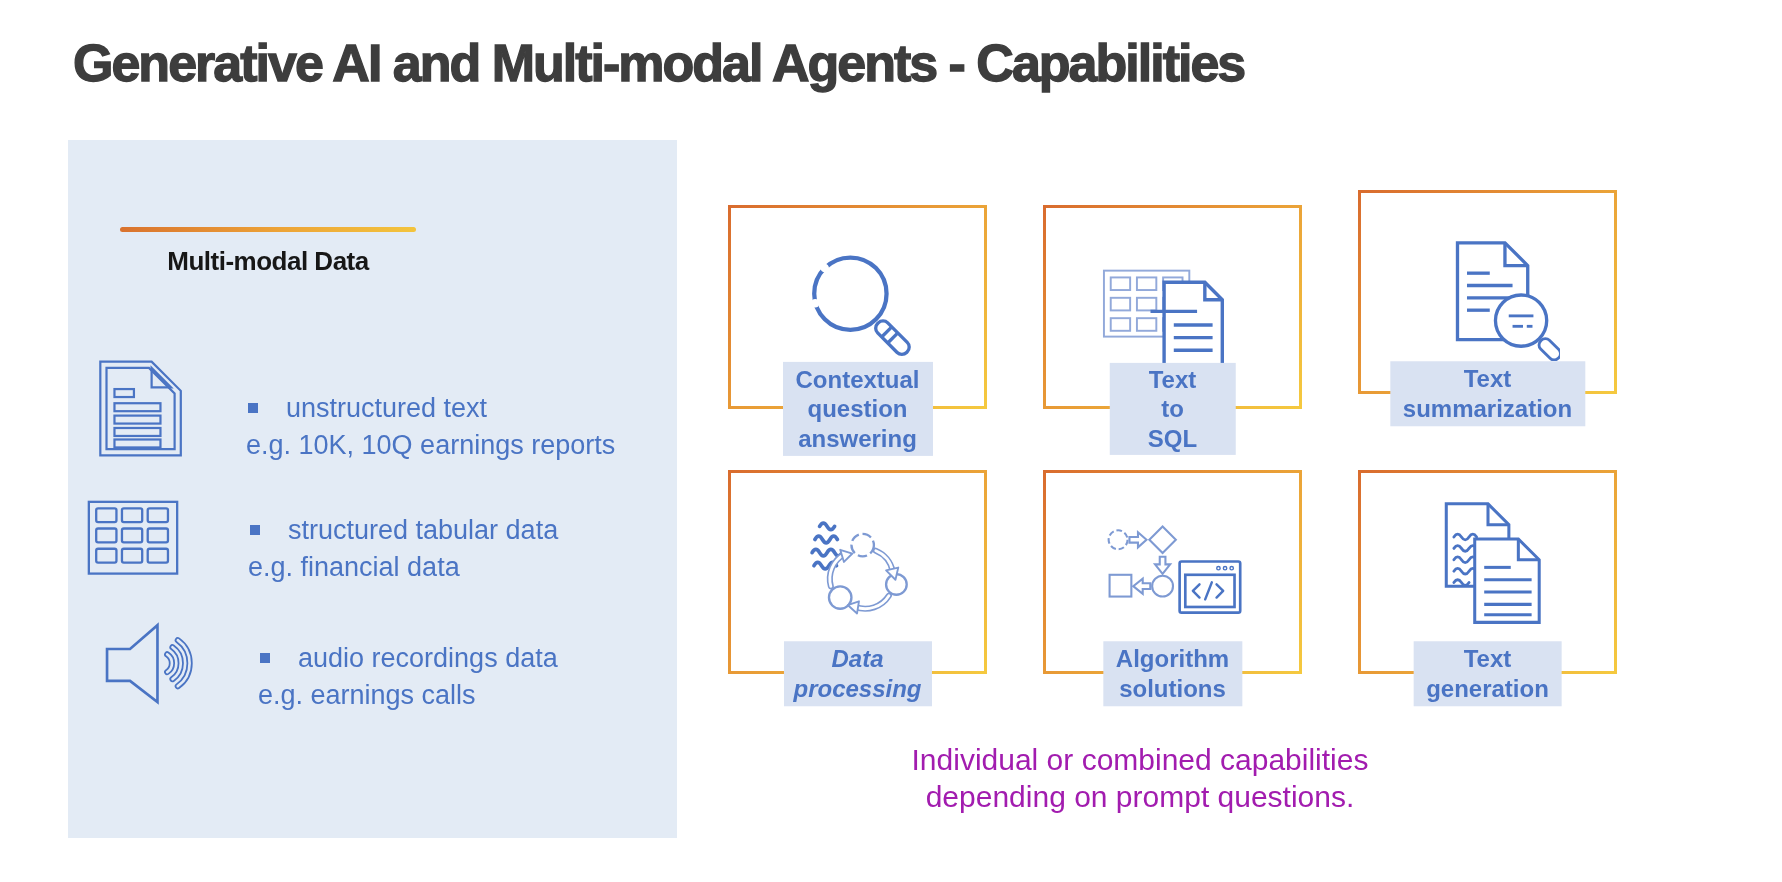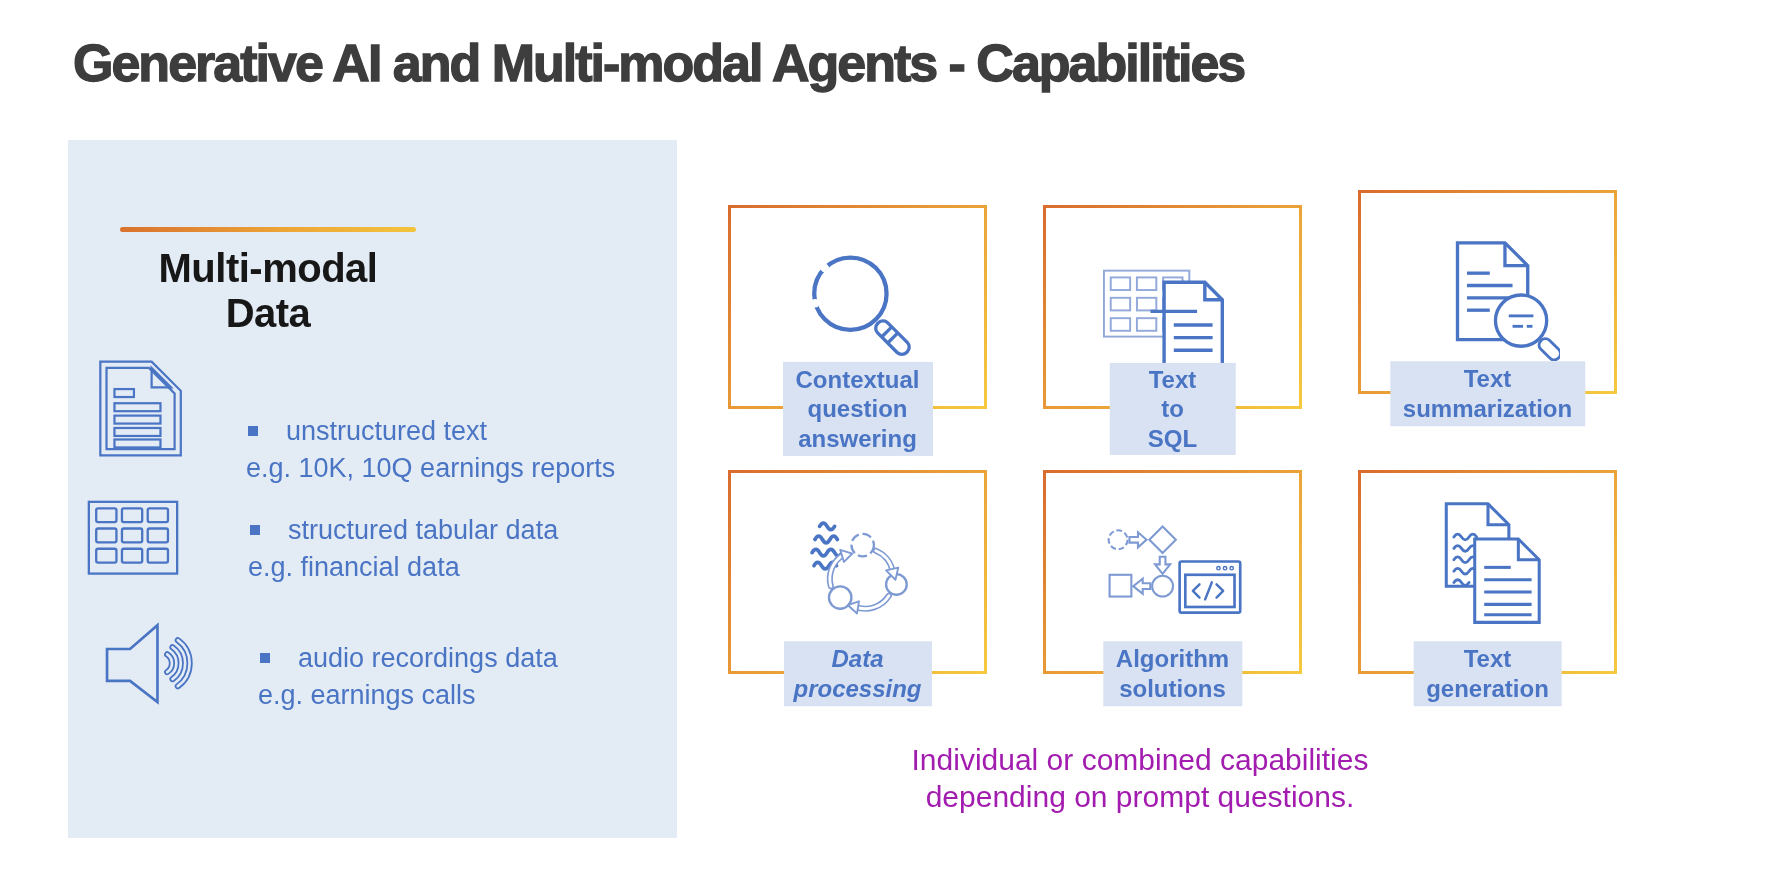--- a/index.html
+++ b/index.html
@@ -10,27 +10,27 @@
   .title{
     position:absolute;left:73px;top:33px;margin:0;
     font-size:52px;font-weight:700;letter-spacing:-2px;color:#3d3d3d;
     -webkit-text-stroke:1.3px #3d3d3d;white-space:nowrap;
   }
   
   .panel{position:absolute;left:68px;top:140px;width:609px;height:698px;background:#e3ebf5;}
   .divider{position:absolute;left:120px;top:227px;width:296px;height:5px;border-radius:3px;
     background:linear-gradient(90deg,#d9722e,#eda437 55%,#f3c43d);}
   .panel-heading{position:absolute;left:120px;top:246px;width:296px;text-align:center;
-    font-size:40px;font-weight:700;color:#171717;letter-spacing:-0.5px;}
+    font-size:26px;font-weight:700;color:#171717;letter-spacing:-0.5px;}
   .item-icon{position:absolute;line-height:0;}
   .i-doc{left:95px;top:359px;}
   .i-table{left:87px;top:500px;}
   .i-speaker{left:92px;top:611px;}
   .item-text{position:absolute;color:#4a74c4;font-size:27px;line-height:37px;white-space:nowrap;}
-  .t1{left:246px;top:390px;margin-top:23px;}
+  .t1{left:246px;top:390px;}
   .t2{left:248px;top:512px;}
   .t3{left:258px;top:640px;}
   .bullet{display:inline-block;width:10px;height:10px;background:#4a74c4;
     vertical-align:middle;margin:0 28px 4px 2px;}
   
   .cap-box{position:absolute;box-sizing:border-box;width:259px;height:204px;
     border:3px solid;border-image:linear-gradient(135deg,#d96c2e 0%,#e89a36 45%,#f5c93f 100%) 1;
     display:flex;align-items:center;justify-content:center;background:#fff;}
   .b1{left:728px;top:205px;}
   .b2{left:1043px;top:205px;align-items:center;}

